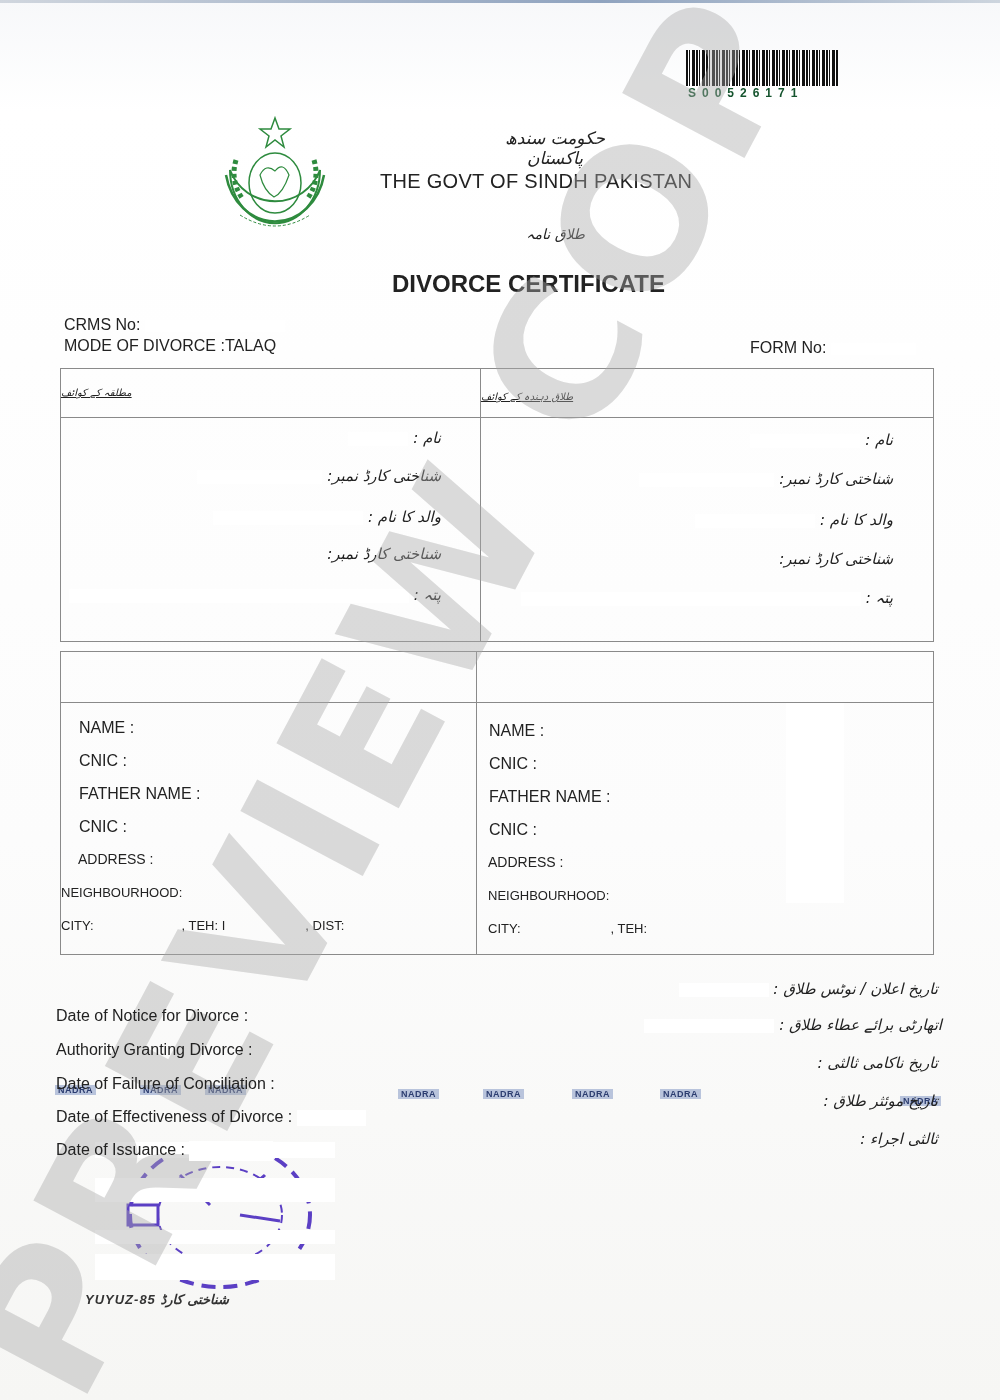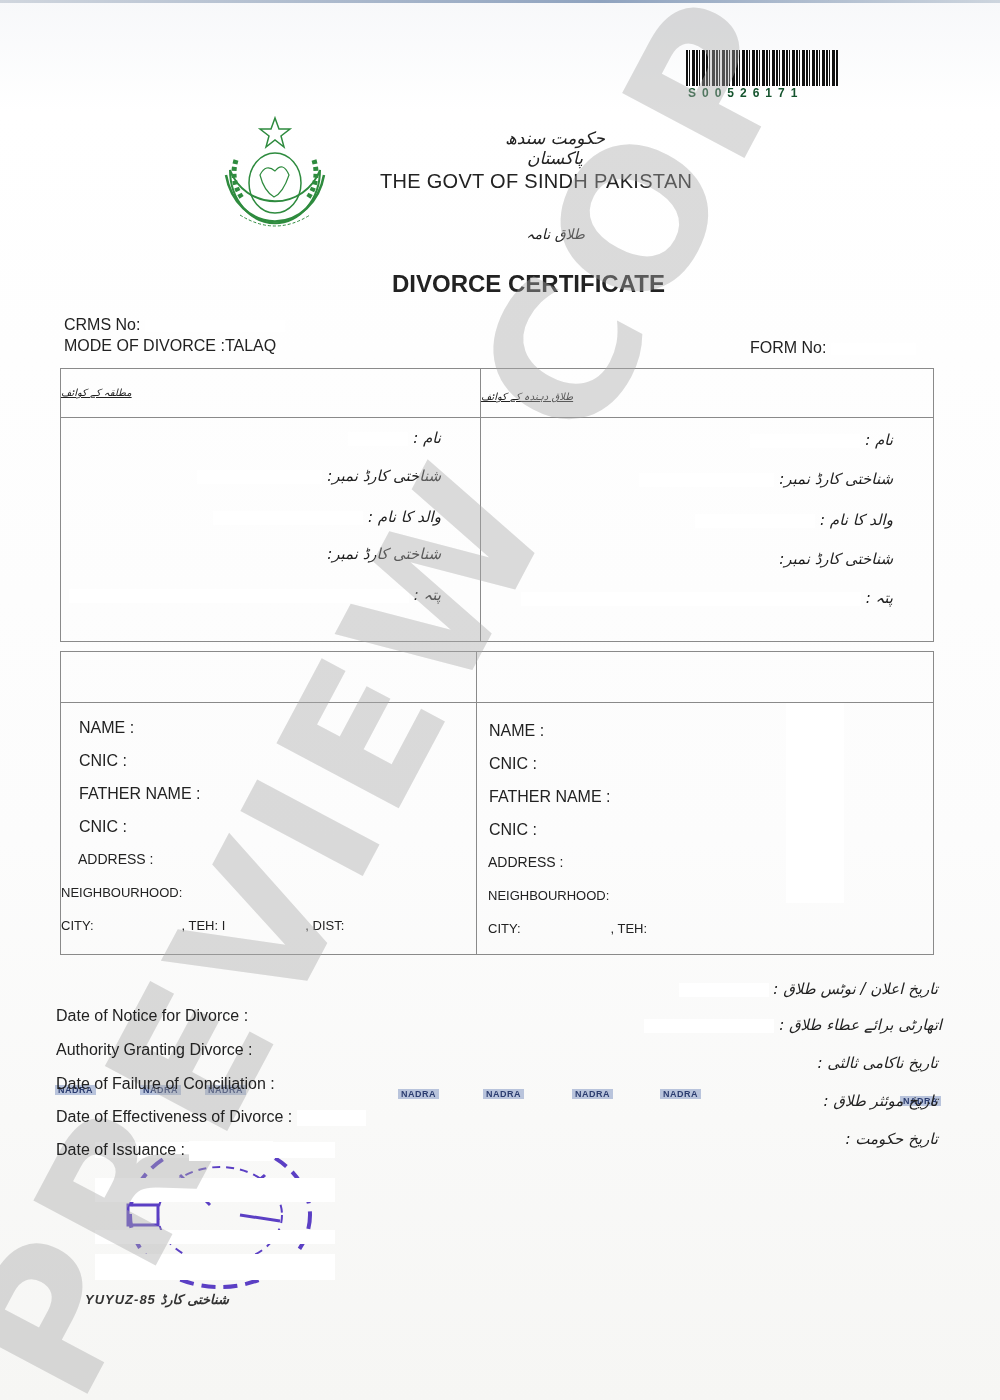--- a/index.html
+++ b/index.html
@@ -130,21 +130,21 @@
 <div class="date-row" style="left:56px; top:985px;"><span>Date of Notice for Divorce :</span> <span class="val" style="width:70px;"></span></div>
 <div class="date-row" style="left:56px; top:1019px;"><span>Authority Granting Divorce :</span> <span class="val" style="width:195px;"></span></div>
 <div class="date-row" style="left:56px; top:1053px;"><span>Date of Failure of Conciliation :</span> <span class="val" style="width:65px;"></span></div>
 <div class="date-row" style="left:56px; top:1086px;"><span>Date of Effectiveness of Divorce :</span> <span class="val" style="width:65px; height:16px;"></span></div>
 <div class="date-row" style="left:56px; top:1119px;"><span>Date of Issuance :</span> <span class="val" style="width:80px; height:20px;"></span></div>
 
 <div class="date-urdu urdu" style="right:62px; top:980px;"><span>تاریخ اعلان / نوٹس طلاق :</span> <span class="urdu-val" style="width:90px;"></span></div>
 <div class="date-urdu urdu" style="right:58px; top:1016px;"><span>اتھارٹی برائے عطاء طلاق :</span> <span class="urdu-val" style="width:130px;"></span></div>
 <div class="date-urdu urdu" style="right:62px; top:1054px;"><span>تاریخ ناکامی ثالثی :</span></div>
 <div class="date-urdu urdu" style="right:62px; top:1092px;"><span>تاریخ موئثر طلاق :</span></div>
-<div class="date-urdu urdu" style="right:62px; top:1130px;"><span>تاریخ حکومت :</span></div>
+<div class="date-urdu urdu" style="right:62px; top:1130px;"><span>ثالثی اجراء :</span></div>
 
 <div class="stamp-strip" style="left:55px; top:1085px;">NADRA</div>
 <div class="stamp-strip" style="left:140px; top:1085px;">NADRA</div>
 <div class="stamp-strip" style="left:205px; top:1085px;">NADRA</div>
 <div class="stamp-strip" style="left:398px; top:1089px;">NADRA</div>
 <div class="stamp-strip" style="left:483px; top:1089px;">NADRA</div>
 <div class="stamp-strip" style="left:572px; top:1089px;">NADRA</div>
 <div class="stamp-strip" style="left:660px; top:1089px;">NADRA</div>
 <div class="stamp-strip" style="left:900px; top:1096px;">NADRA</div>
 

